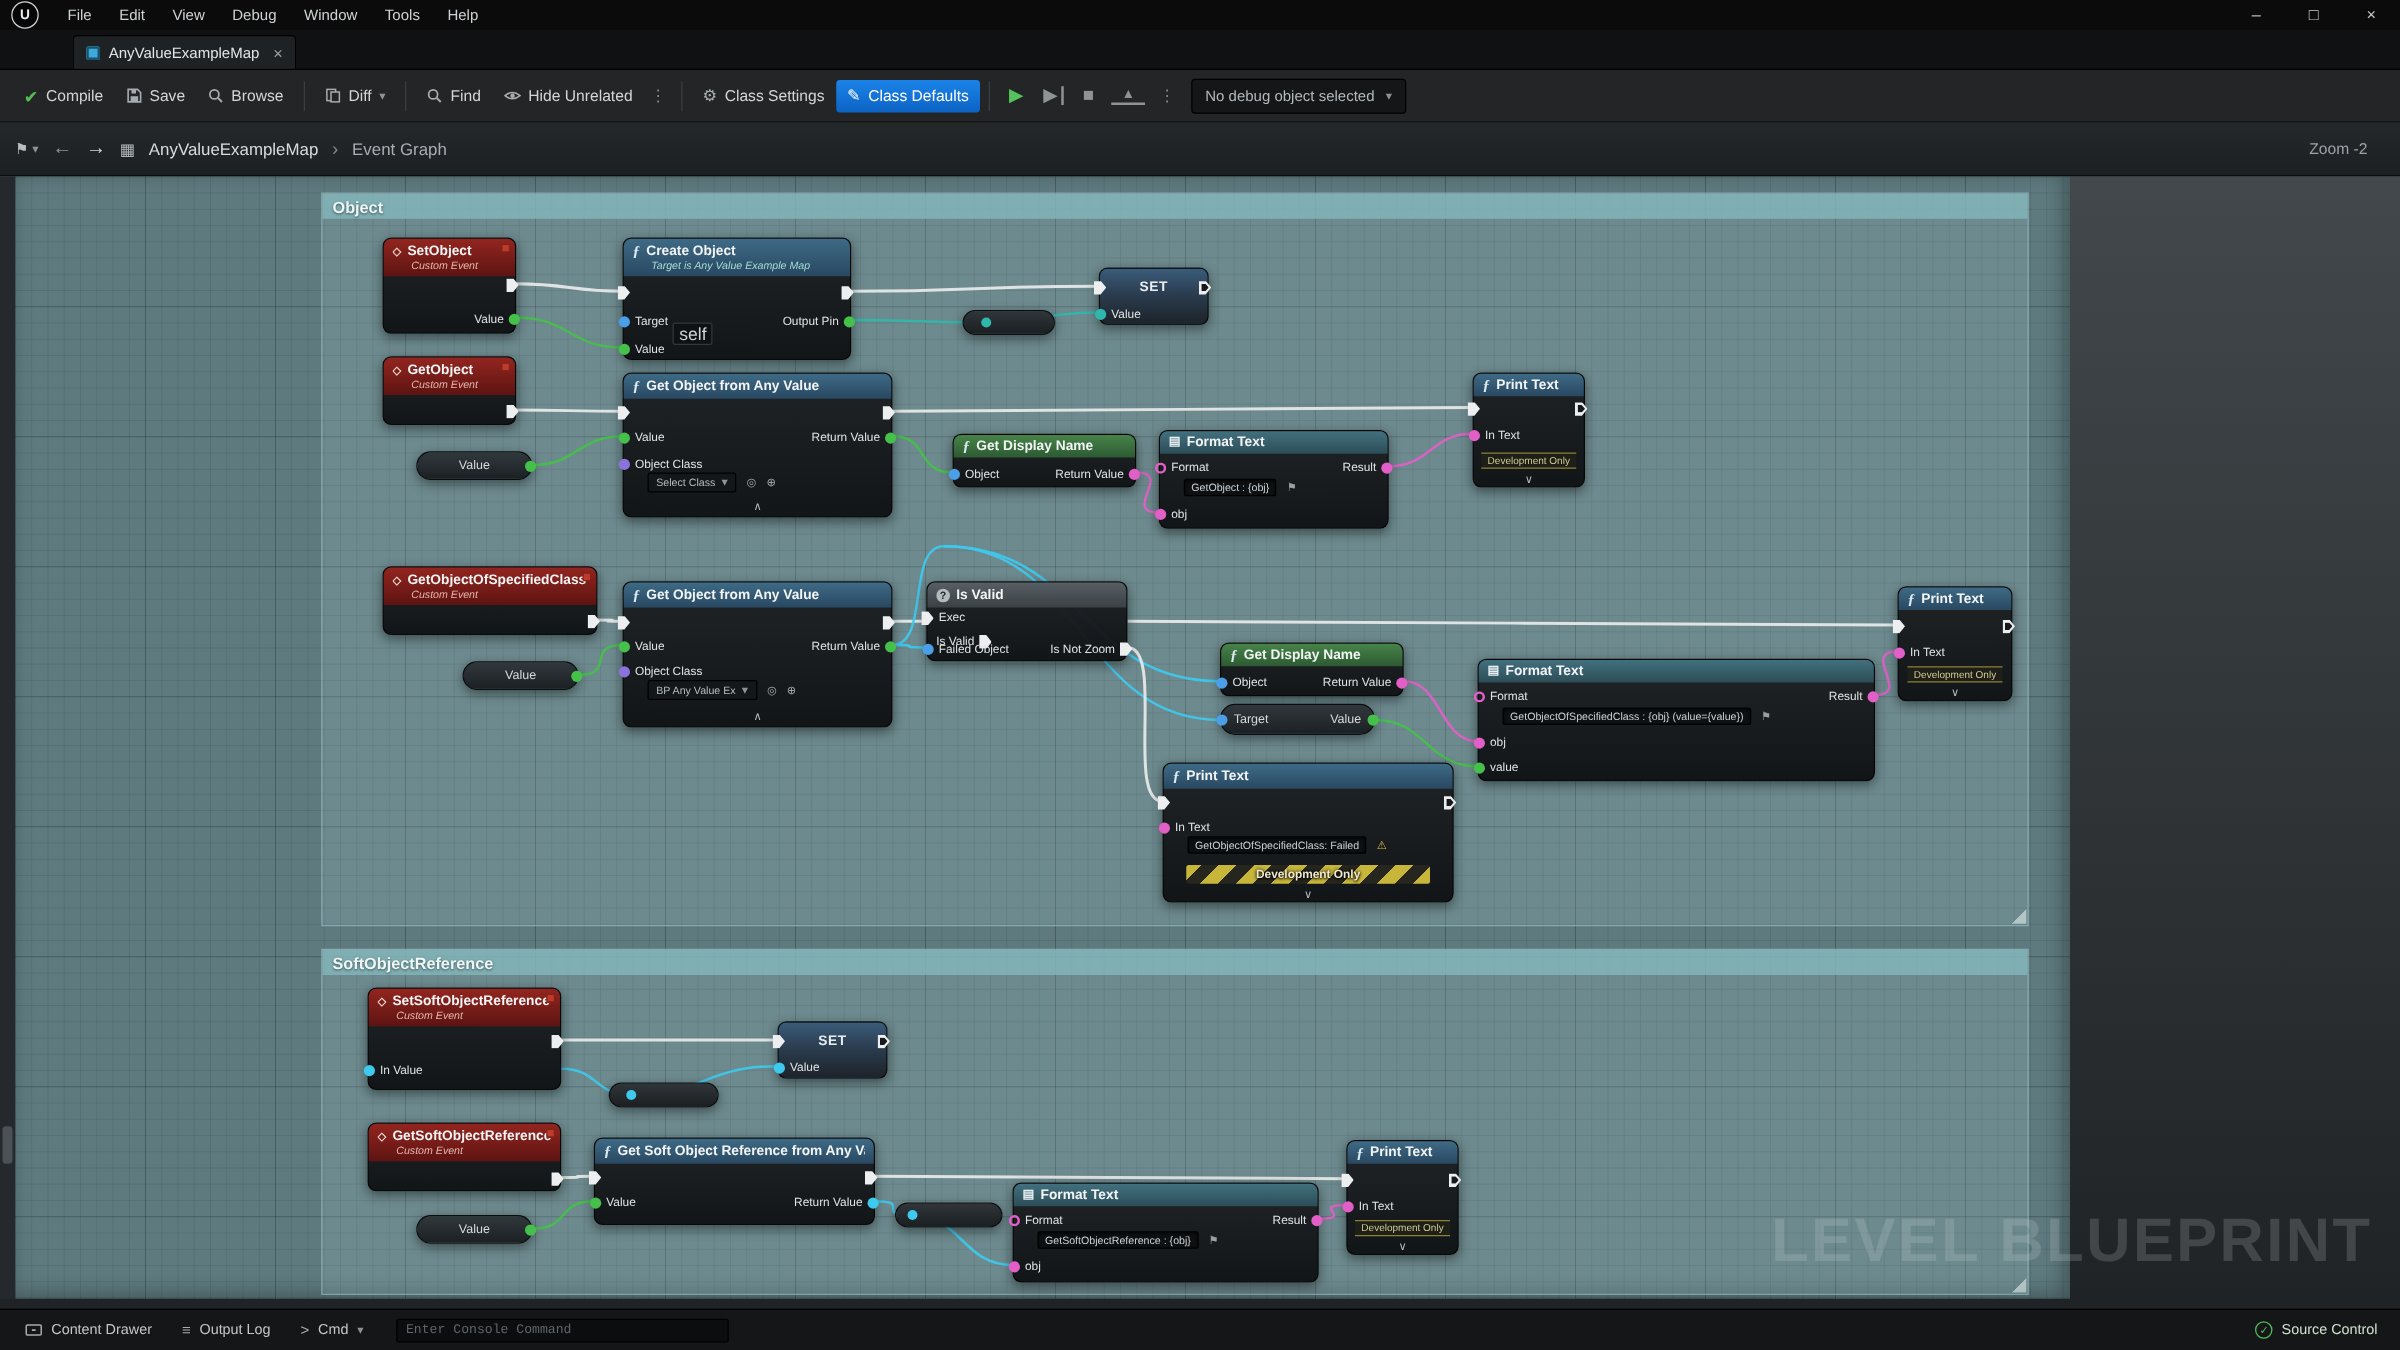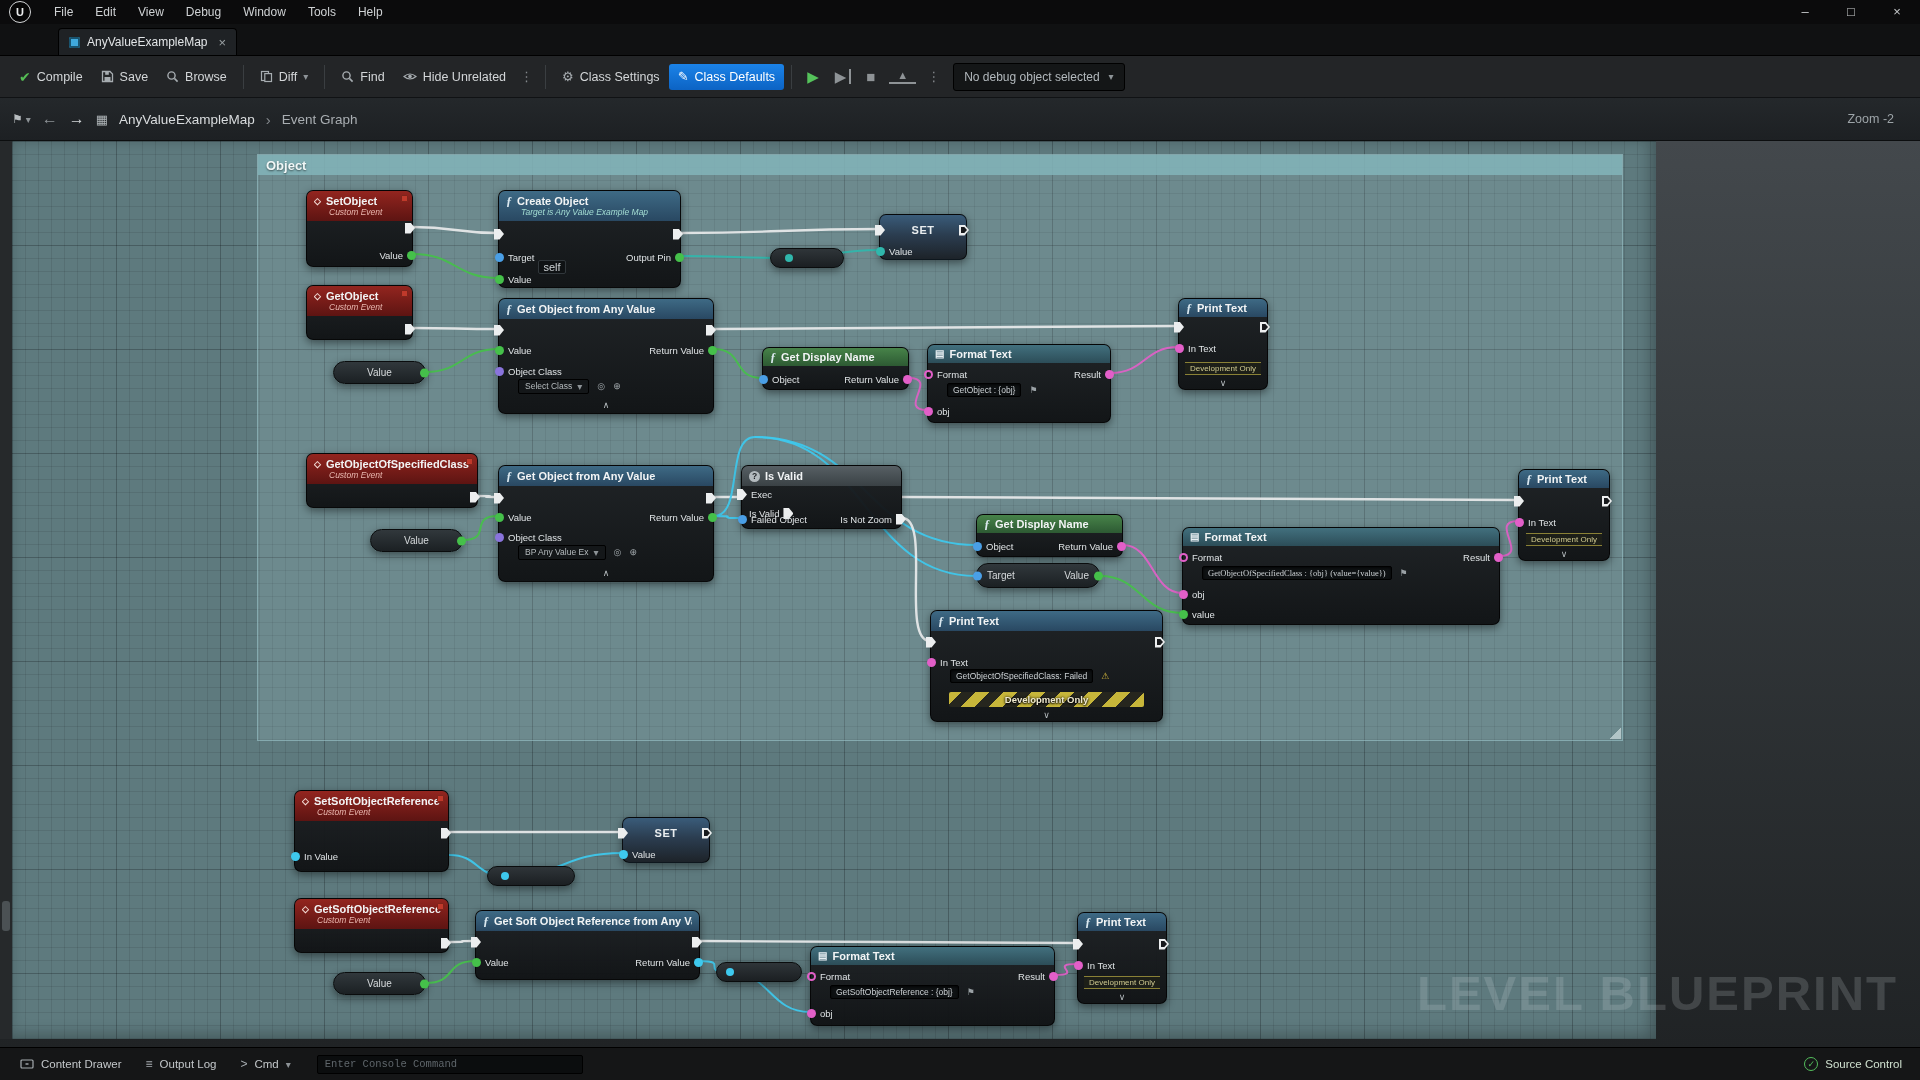--- a/index.html
+++ b/index.html
@@ -114,21 +114,21 @@
   .pe { position:relative; width:10px; height:11px; background:#eceeef; flex:none;
         clip-path:polygon(0 0,55% 0,100% 50%,55% 100%,0 100%); }
   .pe.hollow::after { content:""; position:absolute; left:2px; top:2.5px; width:6px; height:6px; background:#17191c;
         clip-path:polygon(0 0,55% 0,100% 50%,55% 100%,0 100%); }
   .pd { width:9px; height:9px; border-radius:50%; flex:none; }
   .zone.l .pe { margin-left:-12px; }
   .zone.l .pd { margin-left:-11px; }
   .zone.r .pe { margin-right:-12px; }
   .zone.r .pd { margin-right:-11px; }
   .ctitle { flex:1; text-align:center; font-weight:bold; font-size:11px; letter-spacing:.5px; color:#e9edef; }
-  .chip { background:#0f1214; border:1px solid #31373b; border-radius:2px; padding:0 4px; font-size:11px; color:#ced3d6;margin-top:20px; }
+  .chip { background:#0f1214; border:1px solid #31373b; border-radius:2px; padding:0 4px; font-size:14px; color:#ced3d6;margin-top:20px; }
   .nfield { display:flex; align-items:center; background:#0e1113; border:1px solid #000; border-radius:2px;
             padding:1px 5px; font-size:8.5px; color:#ccd1d4; white-space:nowrap; box-shadow:inset 0 1px 3px rgba(0,0,0,.8); }
   .fico { font-size:9px; color:#9aa1a5; margin-left:4px; }
   .fico.warn { color:#dcbf3d; }
   .ndrop { display:flex; align-items:center; gap:5px; background:#141719; border:1px solid #000; border-radius:2px;
            padding:1px 6px; font-size:8.5px; color:#b6bcbf; }
   .nicon { font-size:9px; color:#9fa6aa; margin-left:4px; }
   .devbadge { margin:0 auto; font-size:8px; color:#d0ca90; background:#1d1f18; border-top:1px solid #8a8136;
               border-bottom:1px solid #8a8136; padding:1px 5px; white-space:nowrap; }
   .hazard { margin:0 auto; width:calc(100% - 14px); text-align:center; font-size:9.5px; font-weight:bold; color:#f0ead0;
@@ -271,20 +271,26 @@
 
   <div class="viewport">
     <div class="canvas"></div>
     <div class="lstrip">
         <div class="lthumb"></div>
       </div>
     <div id="commentsLayer">
         <div class="comment" style="left: 257px; top: 13px; width: 1366px; height: 587px;">
           <div class="chd">
             <span>Object</span>
+          </div>
+          <div class="rsz"></div>
+        </div>
+        <div class="comment" style="left: 257px; top: 618px; width: 1366px; height: 277px;">
+          <div class="chd">
+            <span>SoftObjectReference</span>
           </div>
           <div class="rsz"></div>
         </div>
       </div>
     <svg id="wires" width="1920" height="906" viewBox="0 0 1920 906">
         <path d="M 413 86 C 455.5 86, 455.5 92, 498 92" stroke="#e9eaec" stroke-width="2.4" fill="none" opacity="0.92"></path>
         <path d="M 413 113 C 455.5 113, 455.5 137, 498 137" stroke="#45c04a" stroke-width="2" fill="none" opacity="0.92"></path>
         <path d="M 681 92 C 780 92, 780 88, 879 88" stroke="#e9eaec" stroke-width="2.4" fill="none" opacity="0.92"></path>
         <path d="M 681 115 C 734.5 115, 734.5 117, 788 117" stroke="#30b7ac" stroke-width="2" fill="none" opacity="0.92"></path>
         <path d="M 788 117 C 833.5 117, 833.5 109, 879 109" stroke="#30b7ac" stroke-width="2" fill="none" opacity="0.92"></path>
@@ -717,21 +723,21 @@
             <span class="zone l">
               <span class="pd" style="box-shadow: rgb(226, 95, 200) 0px 0px 0px 2px inset;"></span>
               <span class="lbl">Format</span>
             </span>
             <span class="zone c"></span>
             <span class="zone r">
               <span class="lbl">Result</span>
               <span class="pd" style="background: rgb(226, 95, 200);"></span>
             </span>
           </div>
-          <div class="row" style="top: 36px; font-family: Liberation Serif, serif;">
+          <div class="row" style="top: 36px;">
             <span class="zone l"></span>
             <span class="zone c lead">
               <span class="nfield">GetObjectOfSpecifiedClass : {obj} (value={value})</span>
               <span class="fico">⚑</span>
             </span>
             <span class="zone r"></span>
           </div>
           <div class="row" style="top: 57px;">
             <span class="zone l">
               <span class="pd" style="background: rgb(226, 95, 200);"></span>

